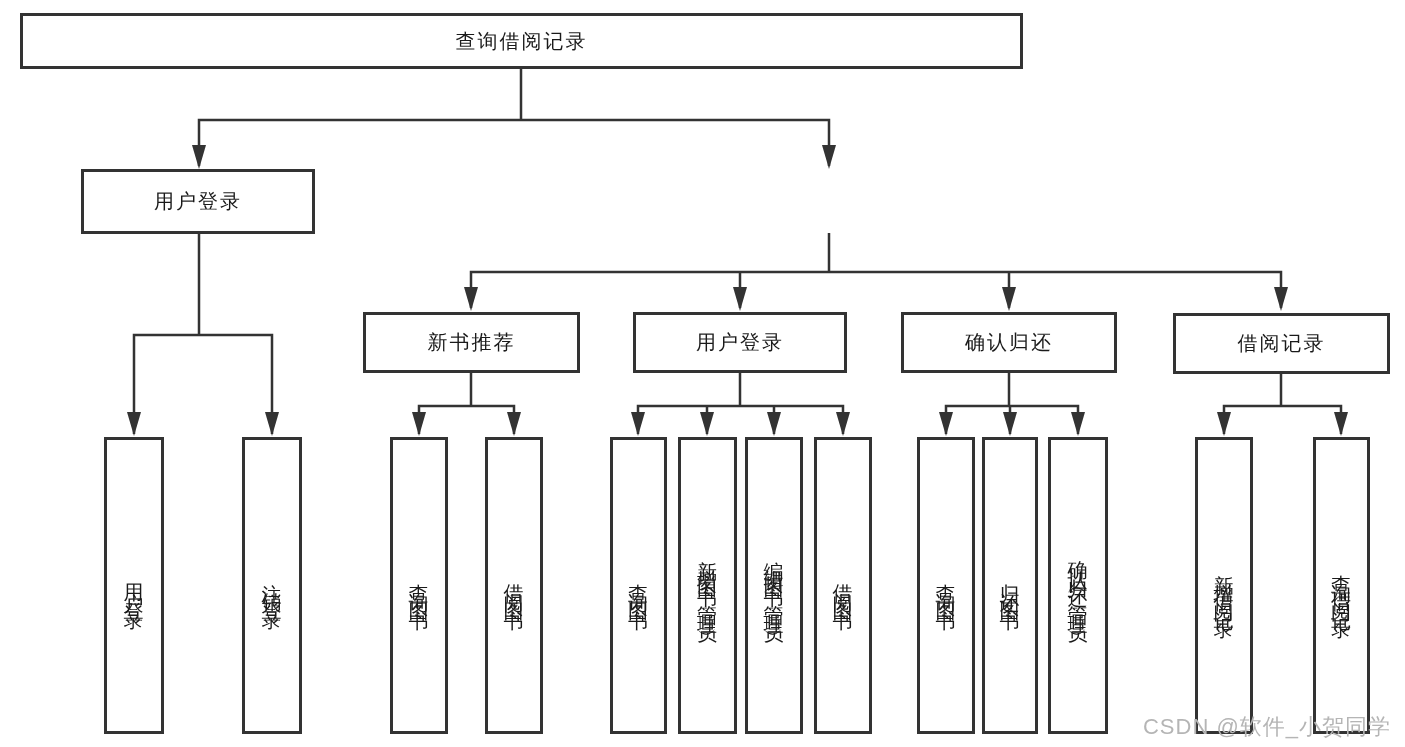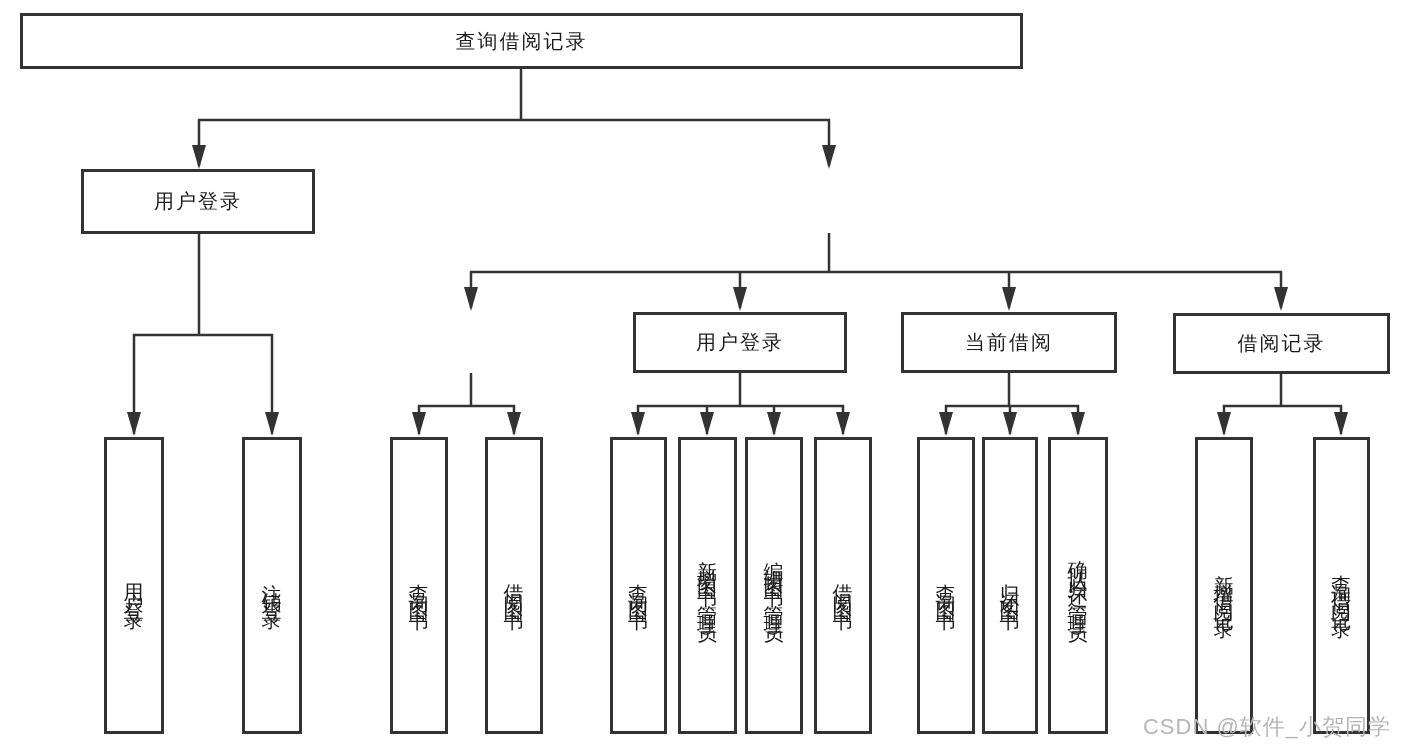--- a/index.html
+++ b/index.html
@@ -89,25 +89,28 @@
   </svg>
 
   <div class="hbox" style="left:20px; top:13px; width:1003px; height:56px;">
     <span>查询借阅记录</span>
   </div>
 
   <div class="hbox" style="left:81px; top:169px; width:234px; height:65px;">
     <span>用户登录</span>
   </div>
 
+  <div class="hbox" style="left:363px; top:312px; width:217px; height:61px;">
+    <span>新书推荐</span>
+  </div>
   <div class="hbox" style="left:633px; top:312px; width:214px; height:61px;">
     <span>用户登录</span>
   </div>
   <div class="hbox" style="left:901px; top:312px; width:216px; height:61px;">
-    <span>当前借阅</span>
+    <span>确认归还</span>
   </div>
   <div class="hbox" style="left:1173px; top:313px; width:217px; height:61px;align-items:center;">
     <span>借阅记录</span>
   </div>
 
   <div class="vbox" style="left:104px; width:60px;">
     <span class="vlabel">用户登录</span>
   </div>
   <div class="vbox" style="left:242px; width:60px;">
     <span class="vlabel">注销登录</span>

